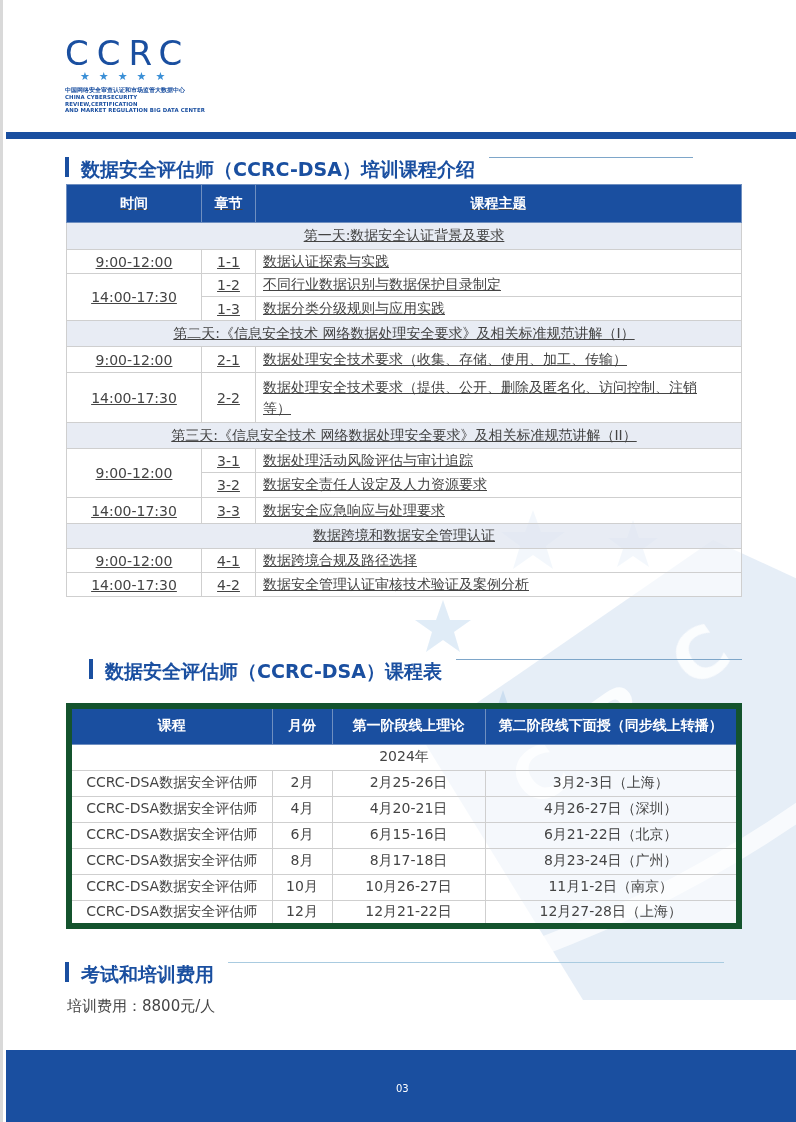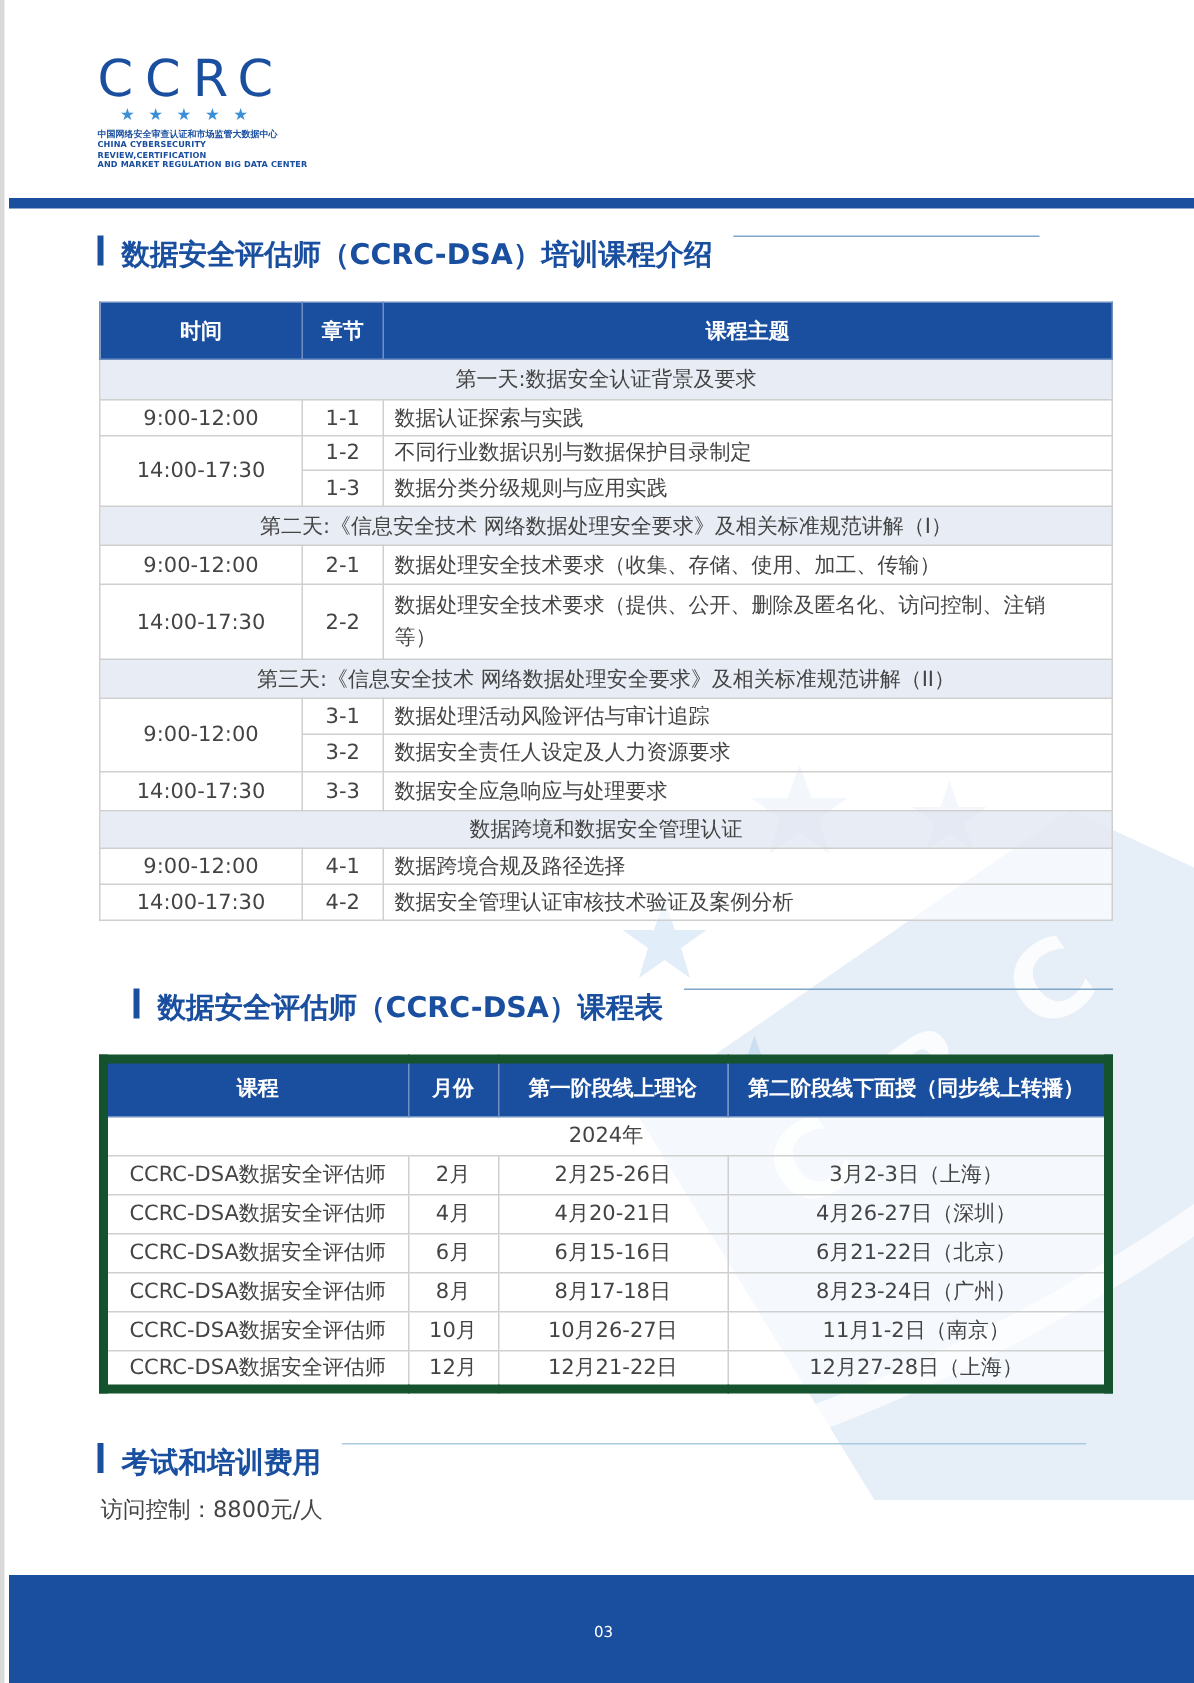--- a/index.html
+++ b/index.html
@@ -23,21 +23,21 @@
   .section-head { position: absolute; left: 62px; display: flex; align-items: flex-start; }
   .section-head .bar { width: 4px; height: 20px; background: #1a4fa0; margin-right: 12px; }
   .section-head .title { font-size: 19px; font-weight: bold; color: #1a4fa0; white-space: nowrap; }
   .section-head .rule { height: 1px; background: #7ea6c9; margin-left: 14px; }
 
   table { border-collapse: collapse; position: absolute; font-size: 14px; color: #444; }
   th { background: #1a4fa0; color: #fff; font-weight: bold; font-size: 14px; border: 1px solid #6f8fc0; }
   td { border: 1px solid #cfcfcf; text-align: center; background: rgba(255,255,255,0.6); }
   td.topic { text-align: left; padding-left: 7px; }
   tr.day td { background: rgba(228,233,242,0.85); }
-  table.t1 { left: 63px; top: 201px; width: 676px; border: 1px solid #999; }
+  table.t1 { left: 63px; top: 184px; width: 676px; border: 1px solid #999; text-decoration: underline; }
   table.t2 { left: 63px; top: 703px; width: 676px; border: 6px solid #14532d; }
 
   .fee { position: absolute; left: 64px; top: 997px; font-size: 15px; color: #444; }
 
   .footer { position: absolute; left: 3px; top: 1050px; width: 793px; height: 72px; background: #1a4fa0; }
   .page-num { position: absolute; left: 393px; top: 1083px; font-size: 10px; color: #fff; }
   .watermark-text { position: absolute; left: 627px; top: 1070px; font-size: 23px; color: #fff; text-shadow: 1px 1px 2px rgba(0,0,0,0.5); }
 </style>
 </head>
 <body>
@@ -213,17 +213,17 @@
       <td>12月27-28日（上海）</td>
     </tr>
   </tbody>
     </table>
 
   <div class="section-head" style="top:962px;">
     <div class="bar"></div>
     <div class="title">考试和培训费用</div>
     <div class="rule" style="width:496px; background:#a9cbe0;"></div>
   </div>
-  <div class="fee">访问控制：8800元/人</div>
+  <div class="fee">培训费用：8800元/人</div>
 
   <div class="footer"></div>
   <div class="page-num">03</div>
 </div>
 
 </body></html>

